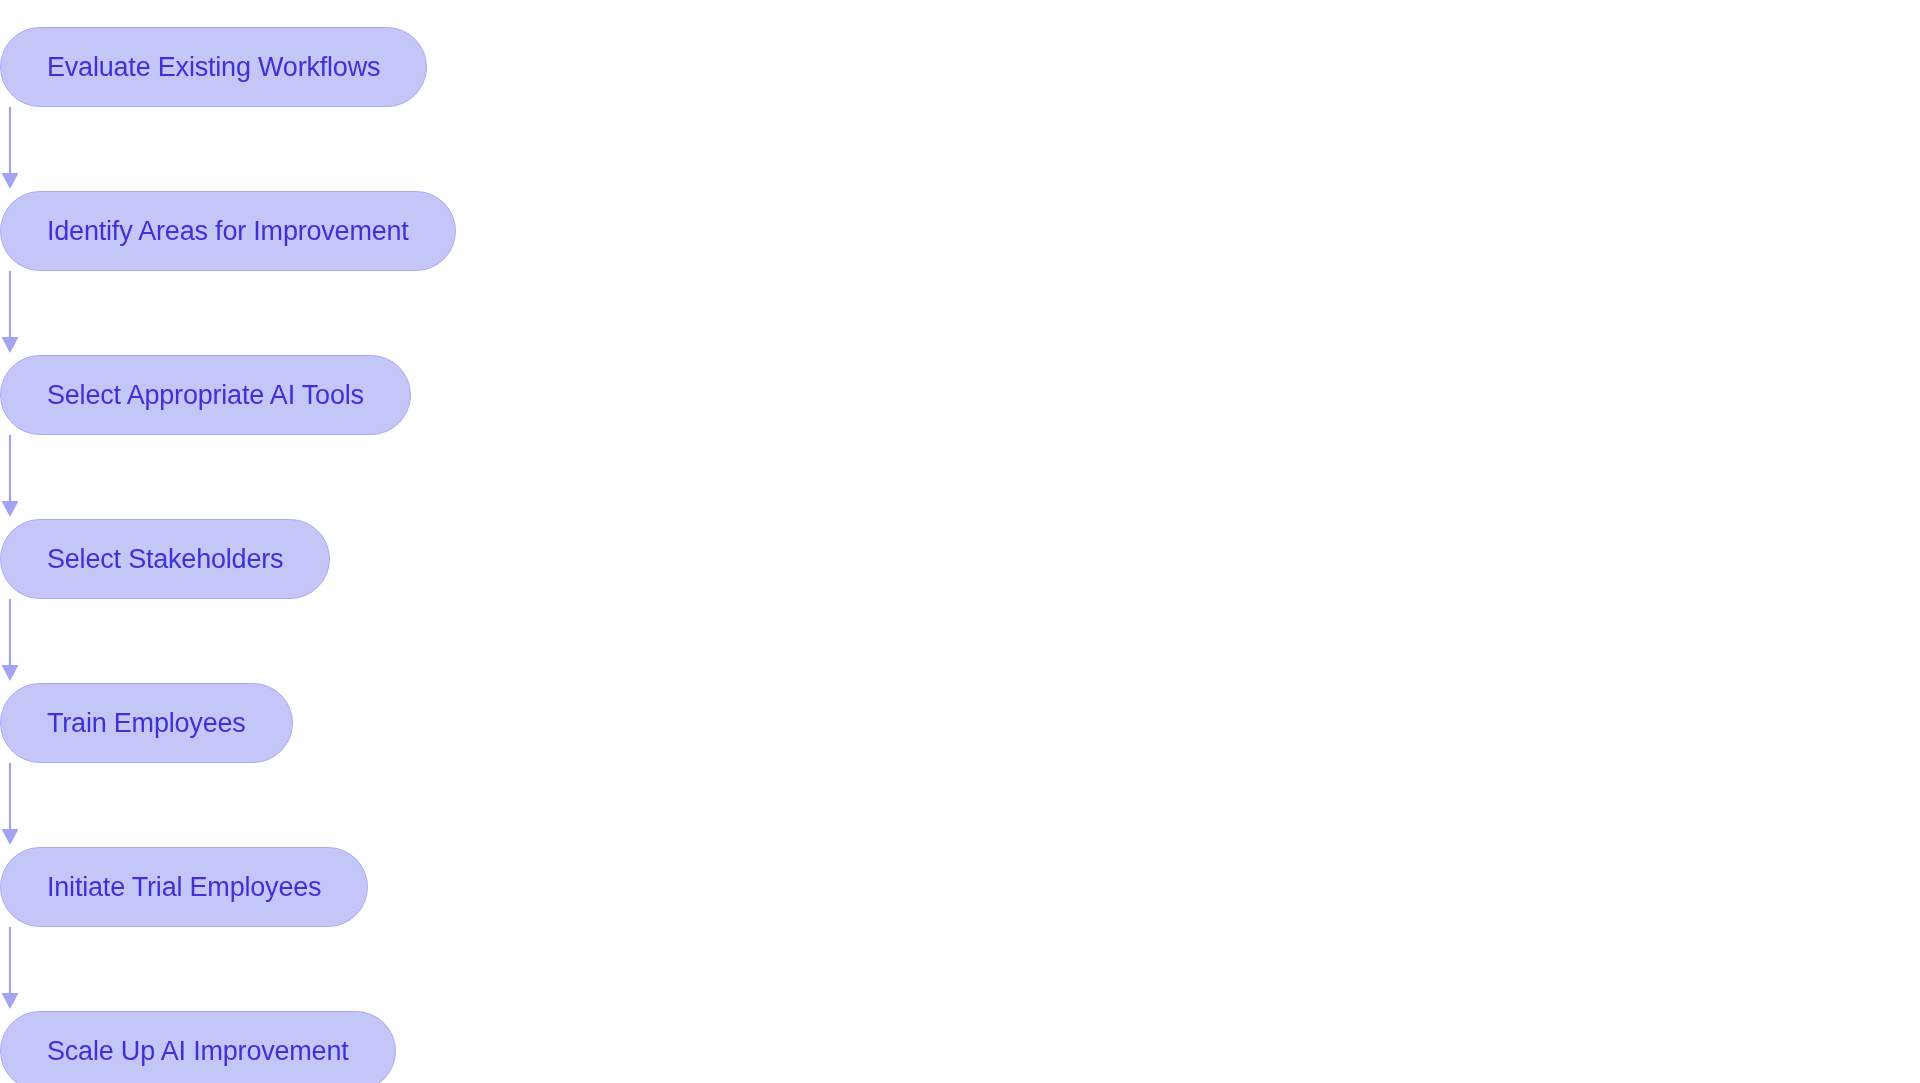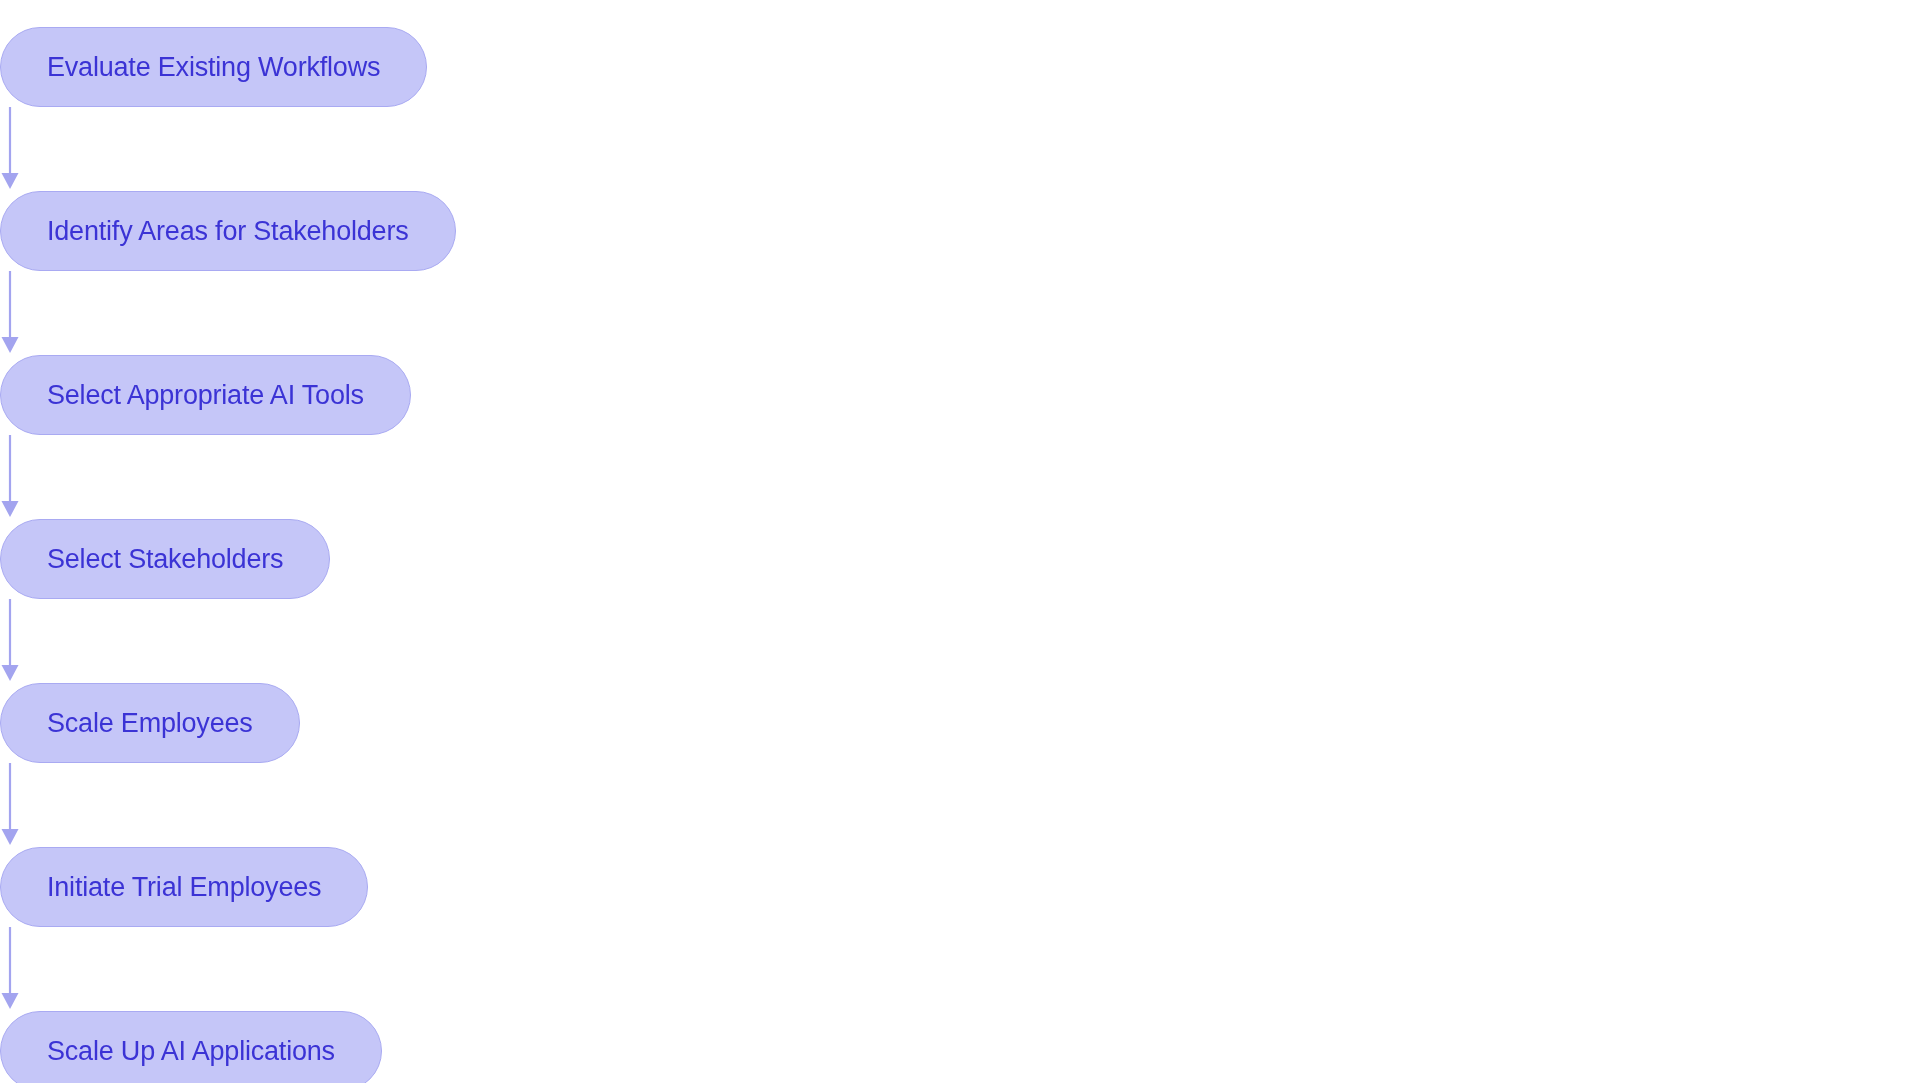--- a/index.html
+++ b/index.html
@@ -81,21 +81,21 @@
 
     <div class="connector">
       <svg width="20" height="84" viewBox="0 0 20 84" xmlns="http://www.w3.org/2000/svg">
         <line x1="10" y1="0" x2="10" y2="68" stroke="#a3a4ef" stroke-width="2.2"></line>
         <polygon points="1.5,66 18.5,66 10,82" fill="#a3a4ef"></polygon>
       </svg>
     </div>
 
     <div class="flow-step">
       <div class="node">
-        <span class="node-label">Identify Areas for Stakeholders</span>
+        <span class="node-label">Identify Areas for Improvement</span>
       </div>
     </div>
 
     <div class="connector">
       <svg width="20" height="84" viewBox="0 0 20 84" xmlns="http://www.w3.org/2000/svg">
         <line x1="10" y1="0" x2="10" y2="68" stroke="#a3a4ef" stroke-width="2.2"></line>
         <polygon points="1.5,66 18.5,66 10,82" fill="#a3a4ef"></polygon>
       </svg>
     </div>
 
@@ -120,21 +120,21 @@
 
     <div class="connector">
       <svg width="20" height="84" viewBox="0 0 20 84" xmlns="http://www.w3.org/2000/svg">
         <line x1="10" y1="0" x2="10" y2="68" stroke="#a3a4ef" stroke-width="2.2"></line>
         <polygon points="1.5,66 18.5,66 10,82" fill="#a3a4ef"></polygon>
       </svg>
     </div>
 
     <div class="flow-step">
       <div class="node">
-        <span class="node-label">Scale Employees</span>
+        <span class="node-label">Train Employees</span>
       </div>
     </div>
 
     <div class="connector">
       <svg width="20" height="84" viewBox="0 0 20 84" xmlns="http://www.w3.org/2000/svg">
         <line x1="10" y1="0" x2="10" y2="68" stroke="#a3a4ef" stroke-width="2.2"></line>
         <polygon points="1.5,66 18.5,66 10,82" fill="#a3a4ef"></polygon>
       </svg>
     </div>
 
@@ -146,18 +146,18 @@
 
     <div class="connector">
       <svg width="20" height="84" viewBox="0 0 20 84" xmlns="http://www.w3.org/2000/svg">
         <line x1="10" y1="0" x2="10" y2="68" stroke="#a3a4ef" stroke-width="2.2"></line>
         <polygon points="1.5,66 18.5,66 10,82" fill="#a3a4ef"></polygon>
       </svg>
     </div>
 
     <div class="flow-step">
       <div class="node">
-        <span class="node-label">Scale Up AI Applications</span>
+        <span class="node-label">Scale Up AI Improvement</span>
       </div>
     </div>
 
   </div>
 </div>
 
 </body></html>

